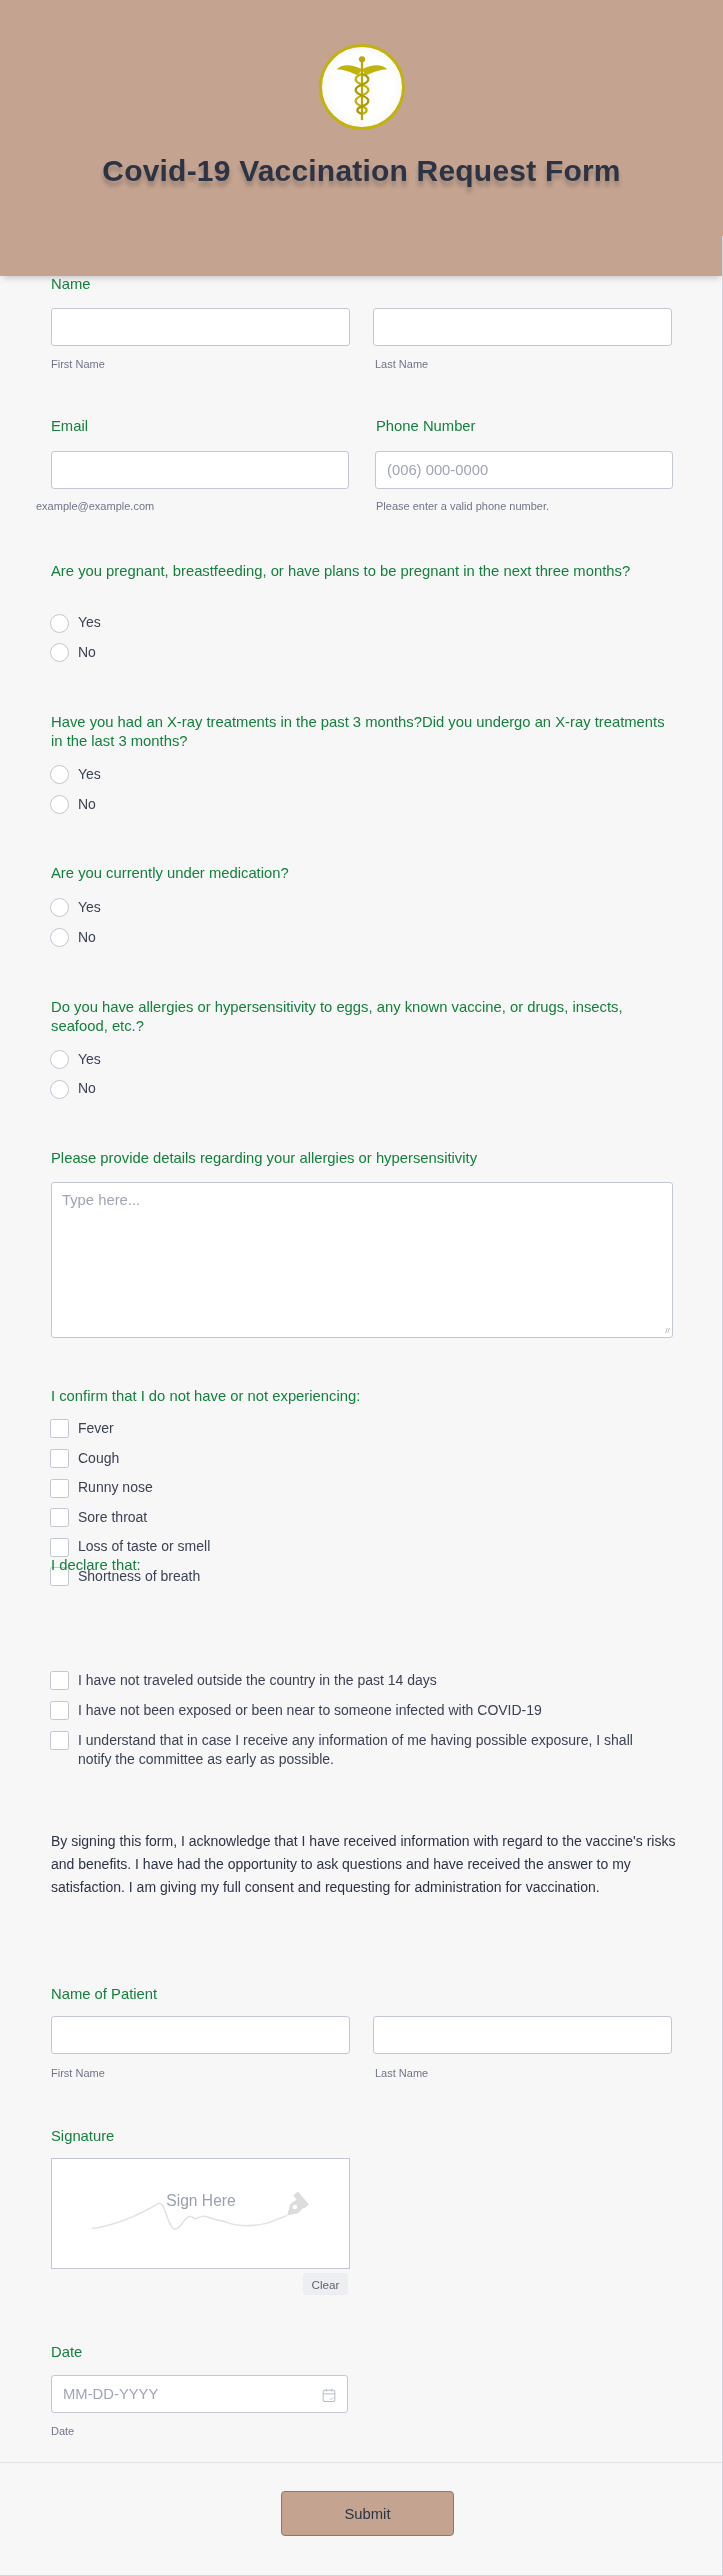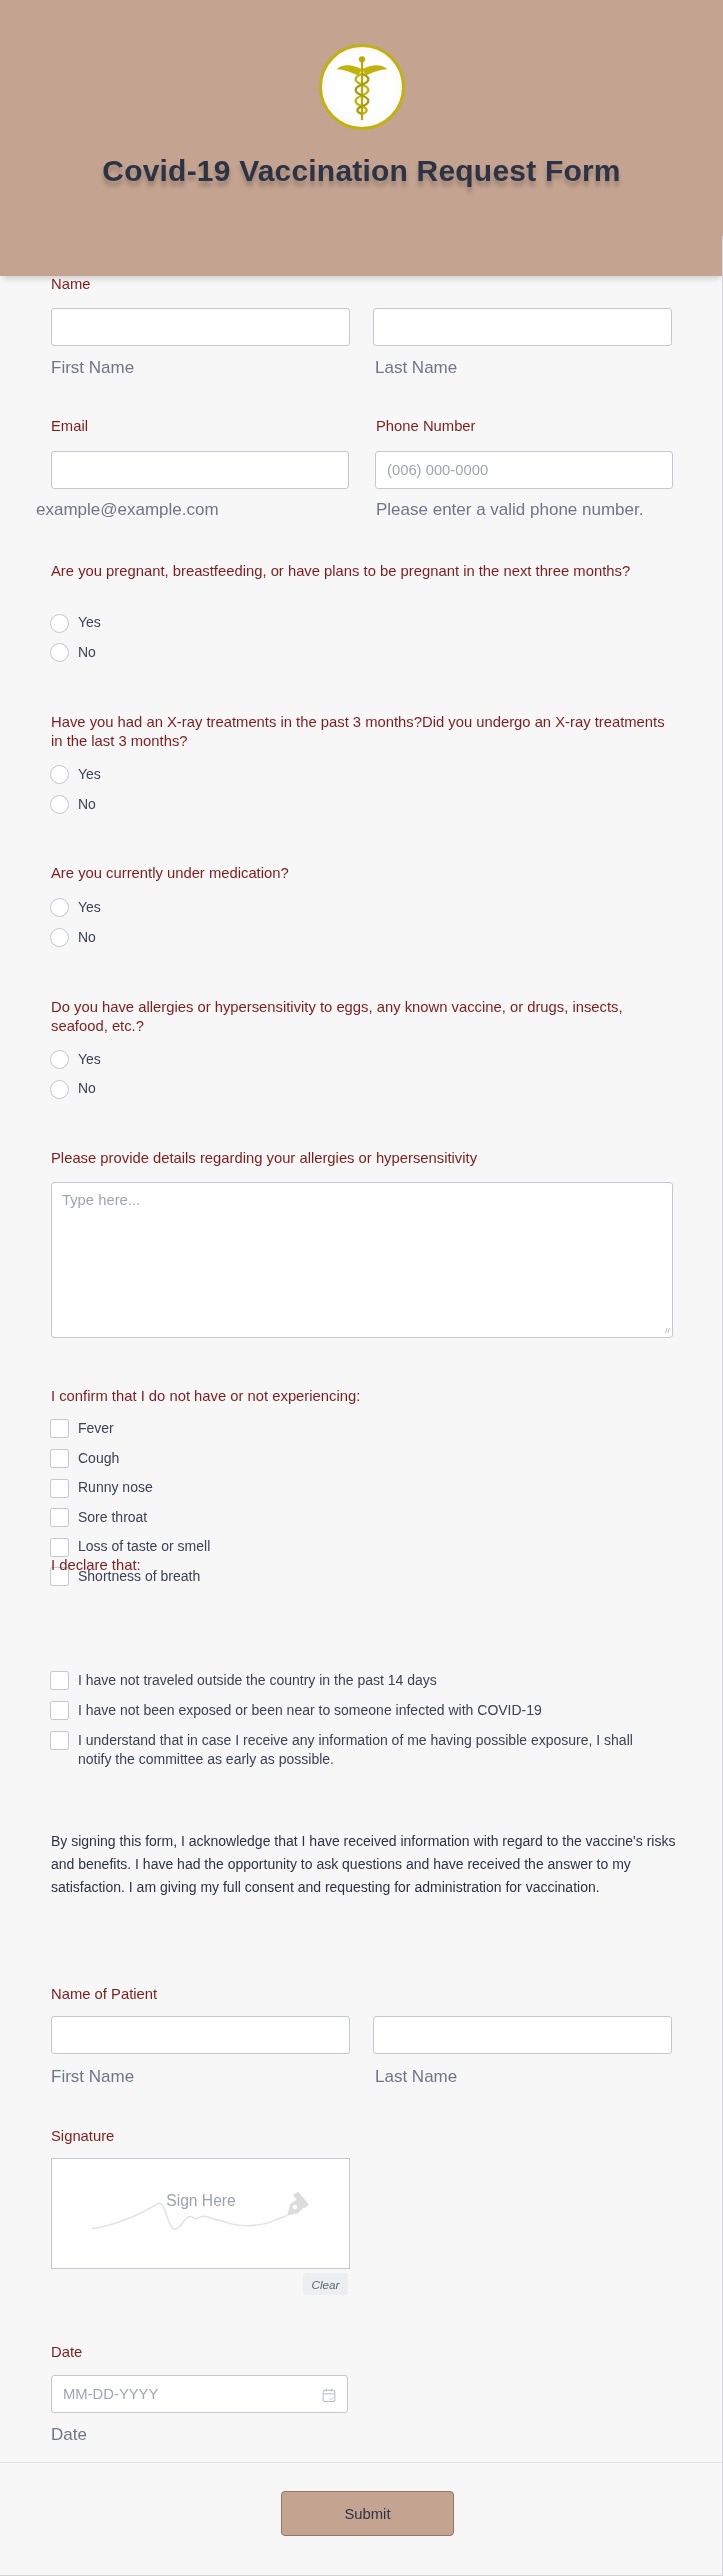--- a/index.html
+++ b/index.html
@@ -2,30 +2,30 @@
 <html style="font-size:12.4px"><head>
 <meta charset="utf-8">
 <style>
   * { box-sizing: border-box; margin: 0; padding: 0; }
   body { width: 723px; height: 2576px; background: #f7f7f7; font-family: "Liberation Sans", "DejaVu Sans", sans-serif; color: #2c3345; overflow: hidden; position: relative; }
   .header { position: absolute; left: 0; top: 0; width: 723px; height: 276px; background: #c4a390; box-shadow: 0 6.2px 6.2px -3.1px rgba(0,0,0,0.18); }
   .logo { position: absolute; left: 319px; top: 44px; width: 86px; height: 86px; border-radius: 50%; background: radial-gradient(circle, #ffffff 55%, #eeeeee 100%); border: 3.1px solid #c1b20c; display: flex; align-items: center; justify-content: center; }
   .title { position: absolute; left: 0; top: 154px; width: 723px; text-align: center; font-size: 30px; font-weight: bold; color: #2c3345; text-shadow: 0 4.7px 4.7px rgba(0,0,0,0.22); letter-spacing: 0.2px; }
   .form { position: absolute; left: 0; top: 236px; width: 723px; height: 2340px; border-right: 1.6px solid #d4d4d8; border-bottom: 1.6px solid #d4d4d8; }
   .abs { position: absolute; }
-  .label { font-size: 14.8px; color: #7f1d1d; }
-  .sublabel { font-size: 17px; color: #6f7688; }
+  .label { font-size: 14.8px; color: #15803d; }
+  .sublabel { font-size: 11px; color: #6f7688; }
   .input { position: absolute; height: 38px; background: #fff; border: 0.8px solid #c3c7d1; border-radius: 3.1px; font-size: 14.8px; color: #a0a5b3; padding: 0 11px; display: flex; align-items: center; }
   .radio { position: absolute; width: 19.4px; height: 19.4px; border-radius: 50%; border: 0.8px solid #c3c7d1; background: #fff; }
   .check { position: absolute; width: 19.4px; height: 19.4px; border-radius: 2.3px; border: 0.8px solid #c3c7d1; background: #fff; }
   .opt { font-size: 14px; color: #3b4254; }
   .textarea { position: absolute; left: 51px; top: 1182px; width: 622px; height: 156px; background: #fff; border: 0.8px solid #c3c7d1; border-radius: 3.1px; }
   .para { font-size: 14px; line-height: 23px; color: #2c3345; }
   .sigbox { position: absolute; left: 51px; top: 2158px; width: 299px; height: 111px; background: #fff; border: 0.8px solid #c3c7d1; border-radius: 0; }
-  .clear-btn { position: absolute; left: 303px; top: 2273px; width: 45px; height: 22px; background: #eceef2; border-radius: 3.1px; font-size: 11.7px; color: #5b6273; display: flex; align-items: center; justify-content: center; font-style: italic; }
+  .clear-btn { position: absolute; left: 303px; top: 2273px; width: 45px; height: 22px; background: #eceef2; border-radius: 3.1px; font-size: 11.7px; color: #5b6273; display: flex; align-items: center; justify-content: center; }
   .divider { position: absolute; left: 0; top: 2462px; width: 722px; height: 0.8px; background: #e3e4e8; }
   .submit { position: absolute; left: 281px; top: 2491px; width: 173px; height: 45px; background: #c4a390; border: 0.8px solid #8f7668; border-radius: 3.9px; font-size: 14.8px; color: #2c3345; display: flex; align-items: center; justify-content: center; }
 </style>
 </head>
 <body>
 
 <div class="header">
   <div class="logo">
     <svg width="54" height="70" viewBox="0 0 70 90">
       <line x1="35" y1="8" x2="35" y2="88" stroke="#b9a80c" stroke-width="3"></line>

